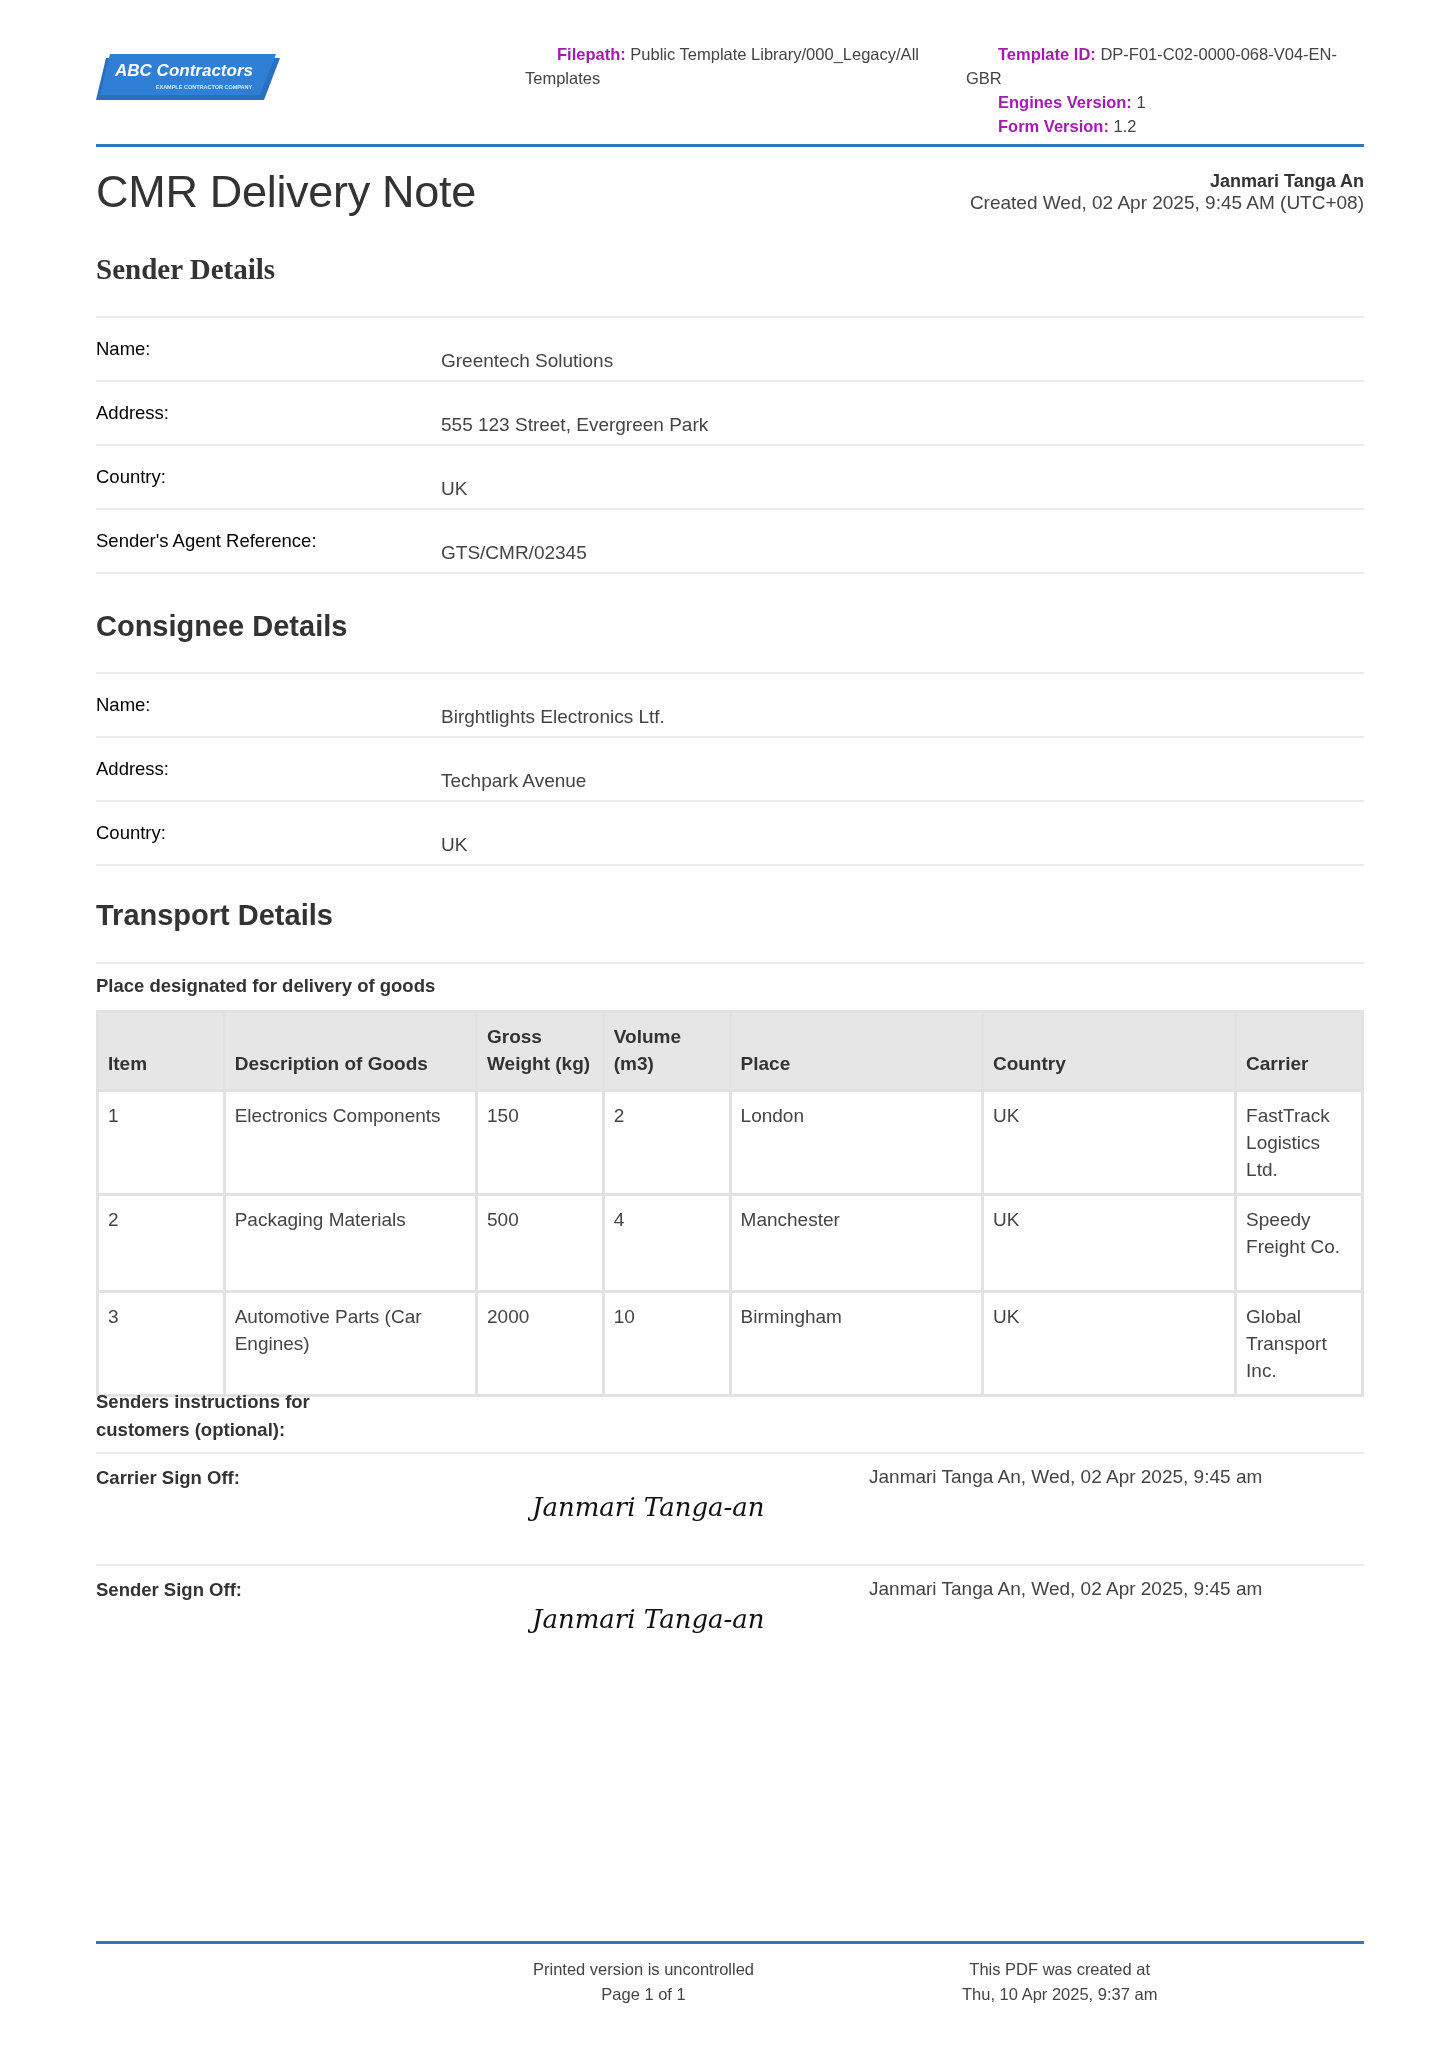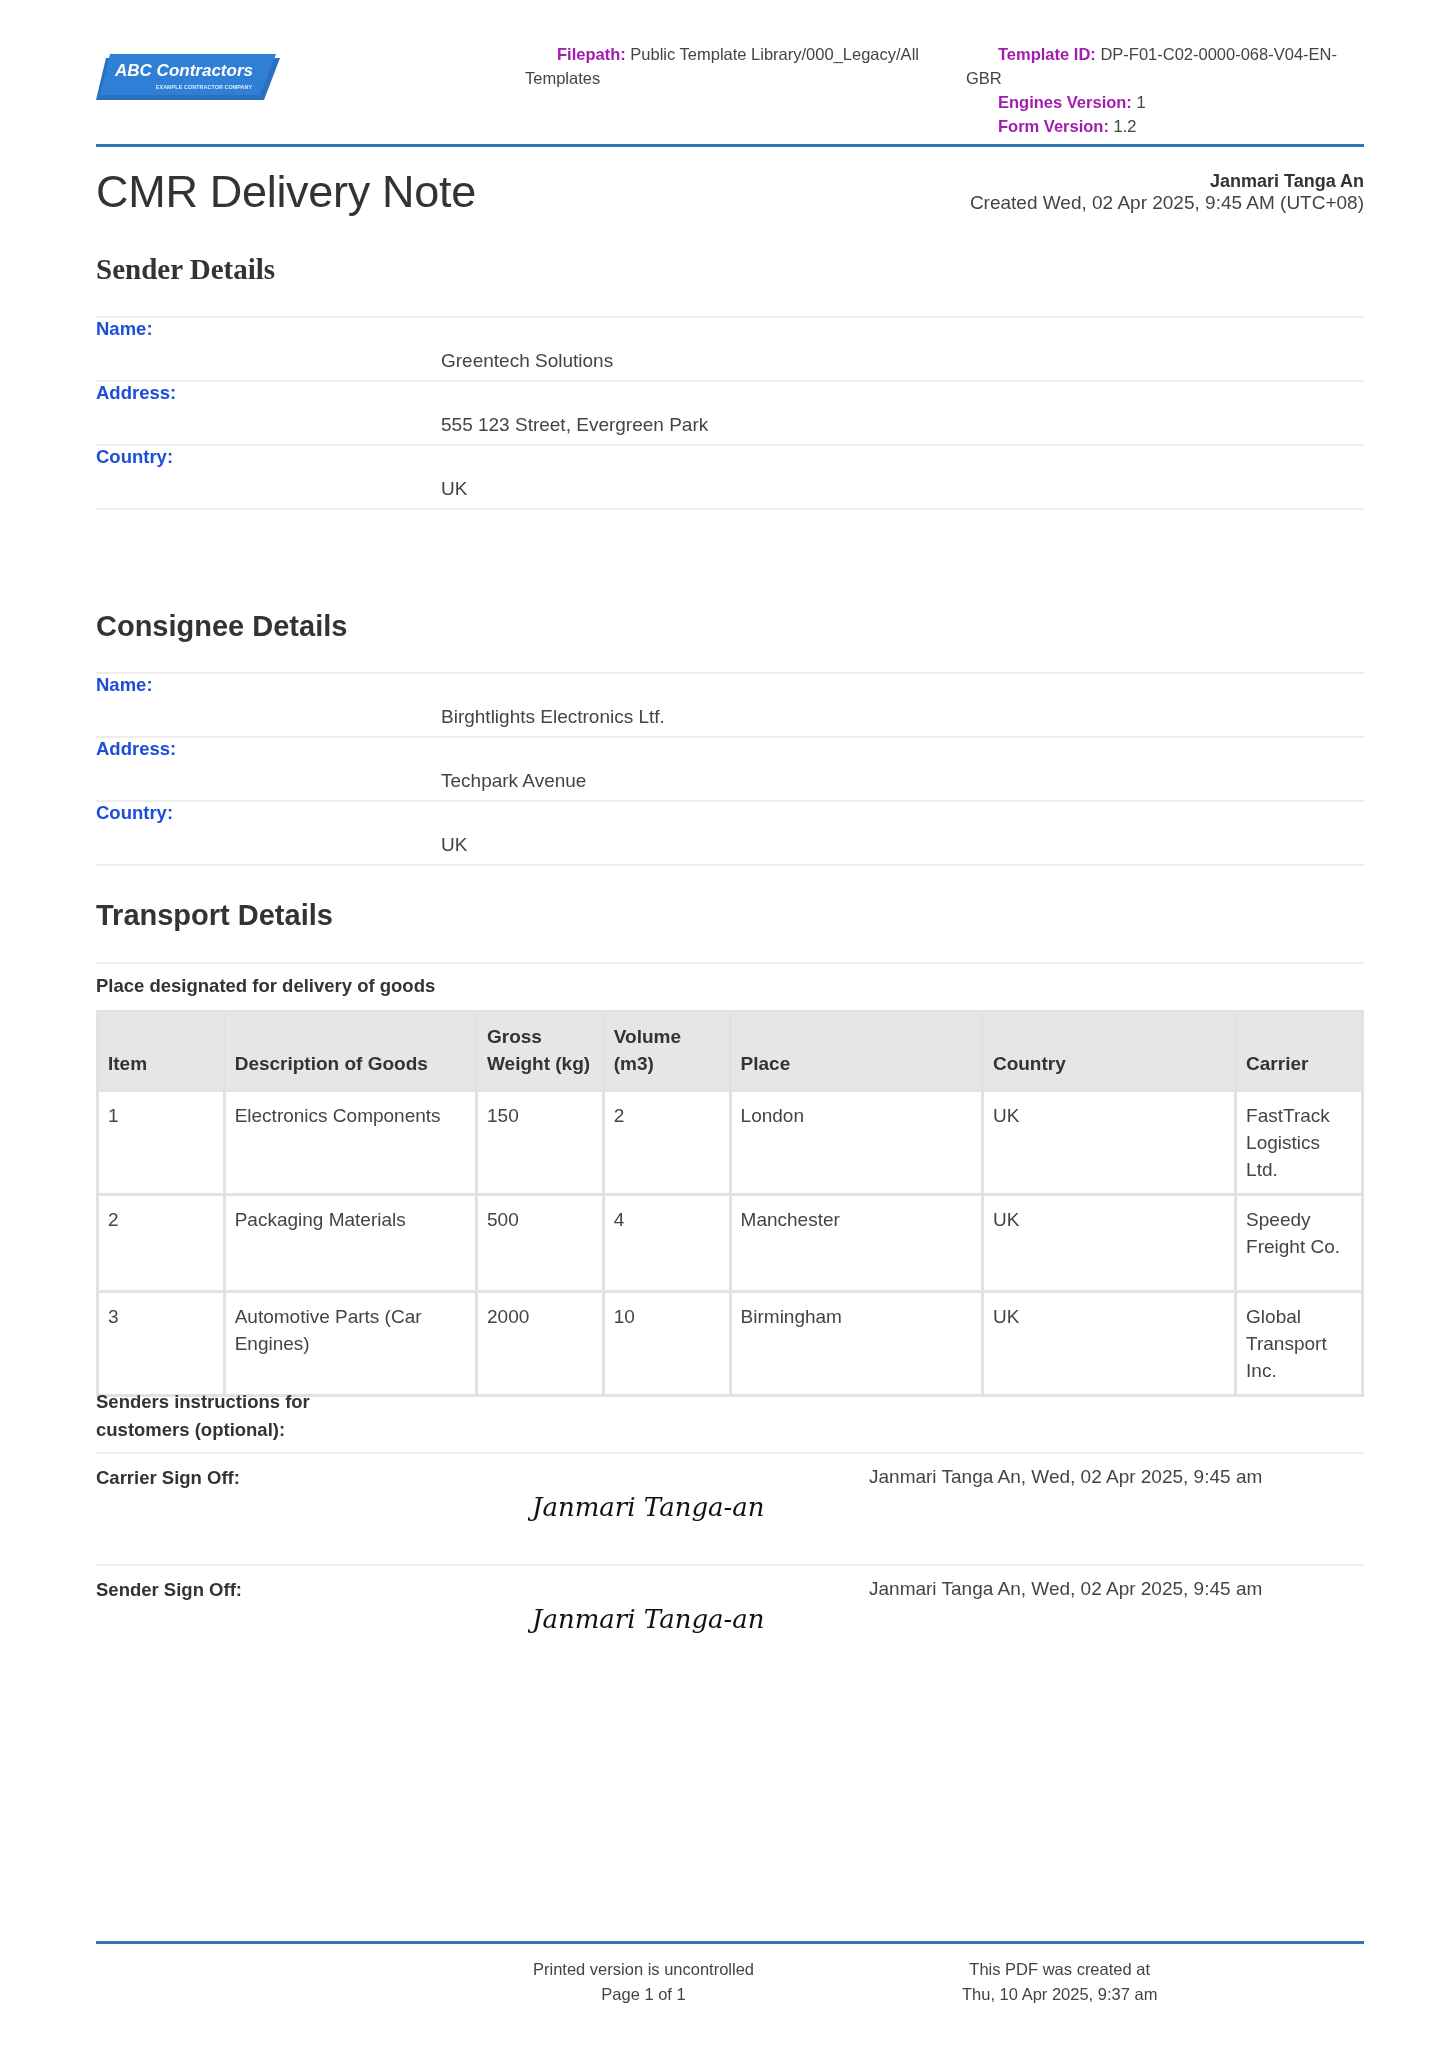--- a/index.html
+++ b/index.html
@@ -18,21 +18,21 @@
   .doc-title { left: 96px; top: 166px; font-size: 45px; font-weight: normal; color: #333; margin: 0; letter-spacing: -0.3px; }
   .author { right: 85px; top: 170px; text-align: right; font-size: 19px; line-height: 22px; }
   .author .name { font-weight: bold; font-size: 18px; color: #333; }
   .author .created { color: #444; }
 
   .section-h { left: 96px; font-size: 29px; font-weight: bold; color: #333; margin: 0; }
 
   .kv-table { left: 96px; width: 1268px; }
   .kv-row { display: flex; border-top: 2px solid #ececec; height: 64px; align-items: flex-start; box-sizing: border-box; }
   .kv-row:last-child { border-bottom: 2px solid #ececec; height: 66px; }
-  .kv-label { width: 345px; font-size: 18.5px; font-weight: bold; color: #1d4ed8; }
+  .kv-label { width: 345px; font-size: 18.5px; font-weight: normal; padding-top: 20px; color: #000000; }
   .kv-value { font-size: 19px; padding-top: 32px; color: #444; }
 
   .divider { left: 96px; width: 1268px; height: 2px; background: #ececec; }
 
   .subhead { left: 96px; font-size: 18.5px; font-weight: bold; color: #333; text-align: center; }
 
   table.goods { position: absolute; left: 96px; top: 1010px; width: 1268px; border-collapse: collapse; font-size: 19px; }
   table.goods th, table.goods td { border: 3px solid #e2e2e2; text-align: left; vertical-align: top; padding: 10px 9px 10px 9px; line-height: 27px; }
   table.goods th { background: #e6e6e6; font-weight: bold; color: #333; vertical-align: bottom; height: 54px; padding-bottom: 12px; }
   table.goods td { color: #444; height: 74px; }
@@ -81,20 +81,24 @@
     <div class="kv-label">Name:</div>
     <div class="kv-value">Greentech Solutions</div>
   </div>
   <div class="kv-row">
     <div class="kv-label">Address:</div>
     <div class="kv-value">555 123 Street, Evergreen Park</div>
   </div>
   <div class="kv-row">
     <div class="kv-label">Country:</div>
     <div class="kv-value">UK</div>
+  </div>
+  <div class="kv-row">
+    <div class="kv-label">Sender's Agent Reference:</div>
+    <div class="kv-value">GTS/CMR/02345</div>
   </div>
 </div>
 
 <h2 class="abs section-h" style="top:610px;">Consignee Details</h2>
 <div class="abs kv-table" style="top:672px;">
   <div class="kv-row">
     <div class="kv-label">Name:</div>
     <div class="kv-value">Birghtlights Electronics Ltf.</div>
   </div>
   <div class="kv-row">

